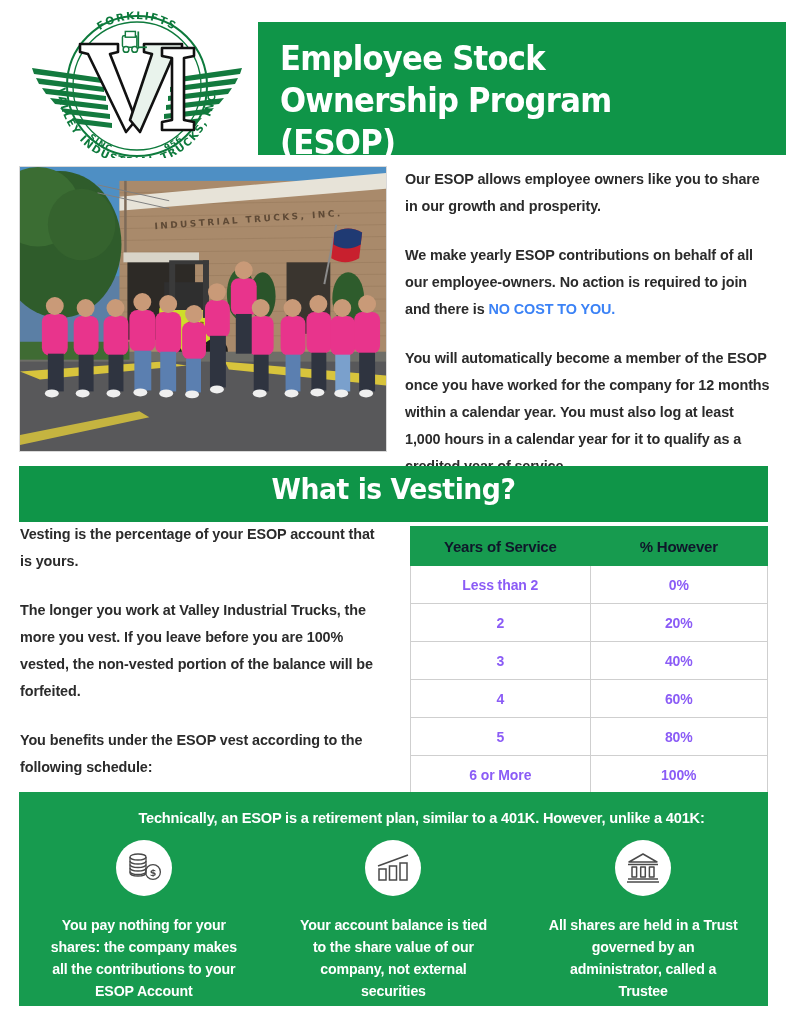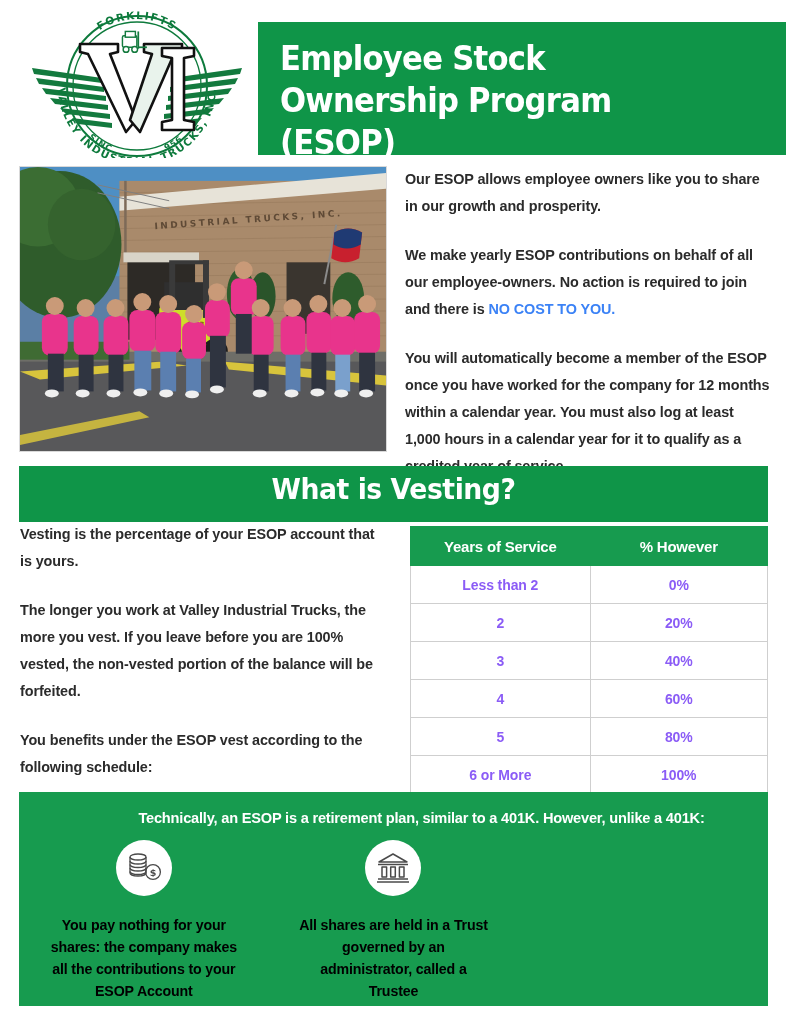--- a/index.html
+++ b/index.html
@@ -82,21 +82,21 @@
     letter-spacing:-0.1px;
   }
 
   
   .vest-table{
     position:absolute;left:410px;top:526px;width:358px;
     border-collapse:collapse;
     table-layout:fixed;
   }
   .vest-table th{
-    background:#179b4f;color:#ffffff;
+    background:#179b4f;color:#0f172a;
     font-size:15px;font-weight:bold;
     height:36px;text-align:center;
     border:1px solid #179b4f;
     letter-spacing:-0.2px;
   }
   .vest-table td{
     color:#8b5cf6;font-size:14px;font-weight:bold;
     height:35px;text-align:center;
     border:1px solid #cfcfcf;
     background:#ffffff;
@@ -125,21 +125,21 @@
     display:flex;flex-direction:column;align-items:center;
   }
   .circle{
     width:56px;height:56px;border-radius:50%;
     background:#ffffff;
     display:flex;align-items:center;justify-content:center;
     margin-bottom:18px;
   }
   .circle svg{display:block;}
   .col-text{
-    color:#000000;font-size:14.2px;font-weight:bold;
+    color:#ffffff;font-size:14.2px;font-weight:bold;
     line-height:22px;text-align:center;width:195px;
     letter-spacing:-0.15px;
   }
 </style>
 </head>
 <body>
 
 <div class="page">
 
   <div class="header-zone">
@@ -405,20 +405,33 @@
               <path d="M4 16 a8 3 0 0 0 16 0"></path>
               <path d="M4 19.5 a8 3 0 0 0 16 0"></path>
               <circle cx="27" cy="20" r="7.4"></circle>
             </g>
             <text x="27" y="23.6" font-family="DejaVu Sans, sans-serif" font-size="9.5" font-weight="bold" fill="#4a4a4a" text-anchor="middle">$</text>
           </svg>
         </div>
         <div class="col-text">You pay nothing for your shares: the company makes all the contributions to your ESOP Account</div>
       </div>
 
+      <div class="col">
+        <div class="circle">
+          <svg width="34" height="30" viewBox="0 0 34 30" xmlns="http://www.w3.org/2000/svg">
+            <g fill="none" stroke="#4a4a4a" stroke-width="1.5">
+              <rect x="3" y="16" width="7" height="11"></rect>
+              <rect x="13.5" y="13" width="7" height="14"></rect>
+              <rect x="24" y="10" width="7" height="17"></rect>
+              <line x1="2" y1="13" x2="32" y2="2"></line>
+            </g>
+          </svg>
+        </div>
+        <div class="col-text">Your account balance is tied to the share value of our company, not external securities</div>
+      </div>
 
       <div class="col">
         <div class="circle">
           <svg width="34" height="32" viewBox="0 0 34 32" xmlns="http://www.w3.org/2000/svg">
             <g fill="none" stroke="#4a4a4a" stroke-width="1.5" stroke-linejoin="round">
               <path d="M3 10 L17 2 L31 10 Z"></path>
               <line x1="2" y1="12.5" x2="32" y2="12.5"></line>
               <rect x="6" y="15" width="4.6" height="10"></rect>
               <rect x="14.7" y="15" width="4.6" height="10"></rect>
               <rect x="23.4" y="15" width="4.6" height="10"></rect>

